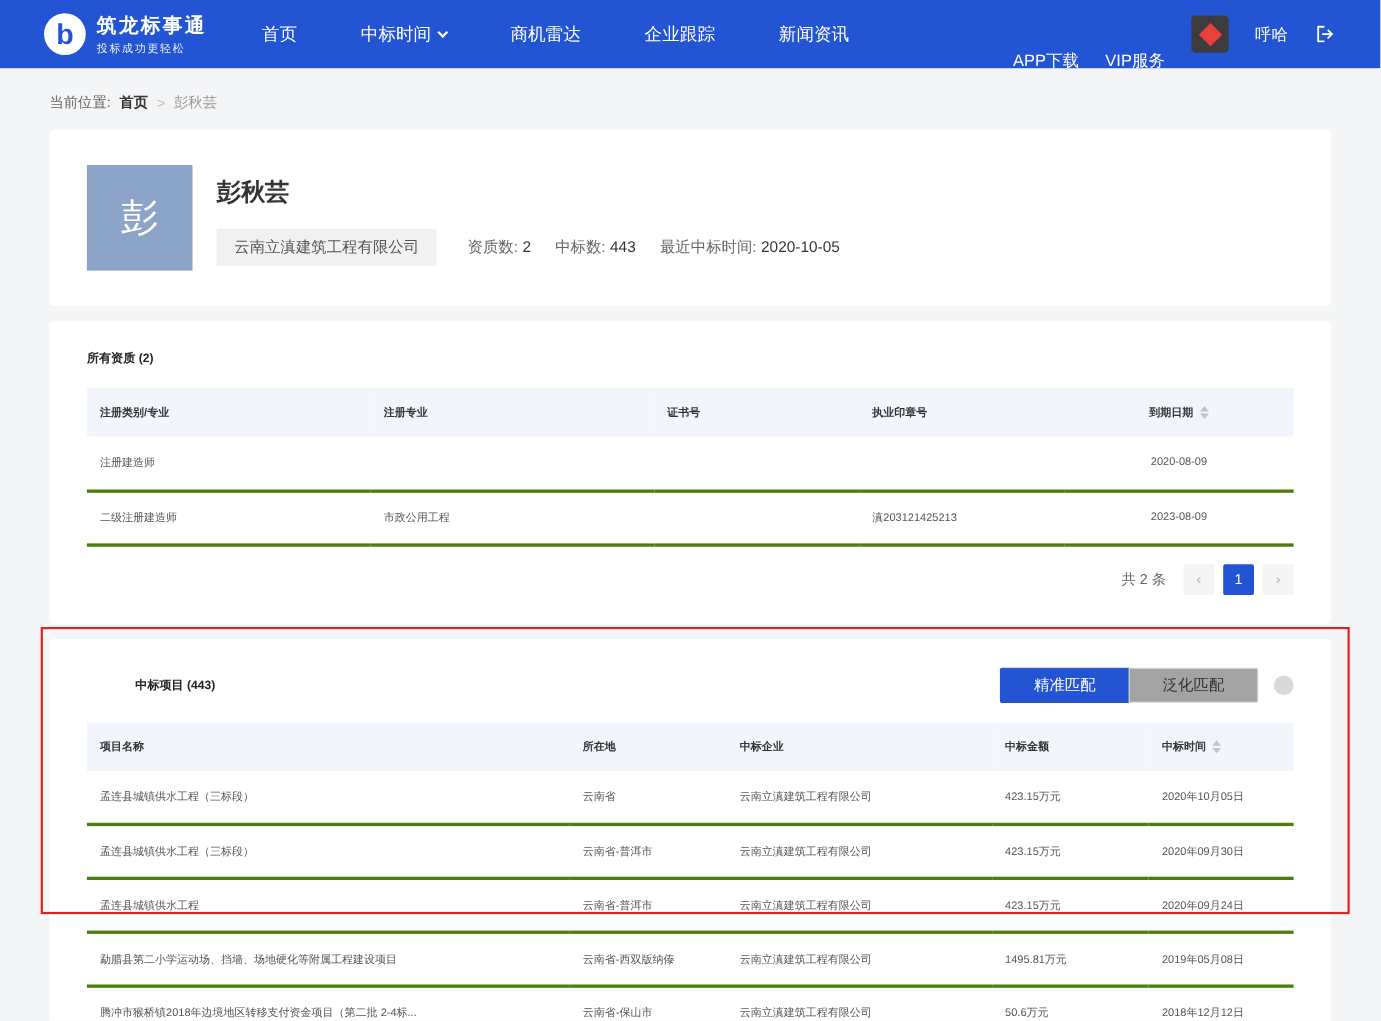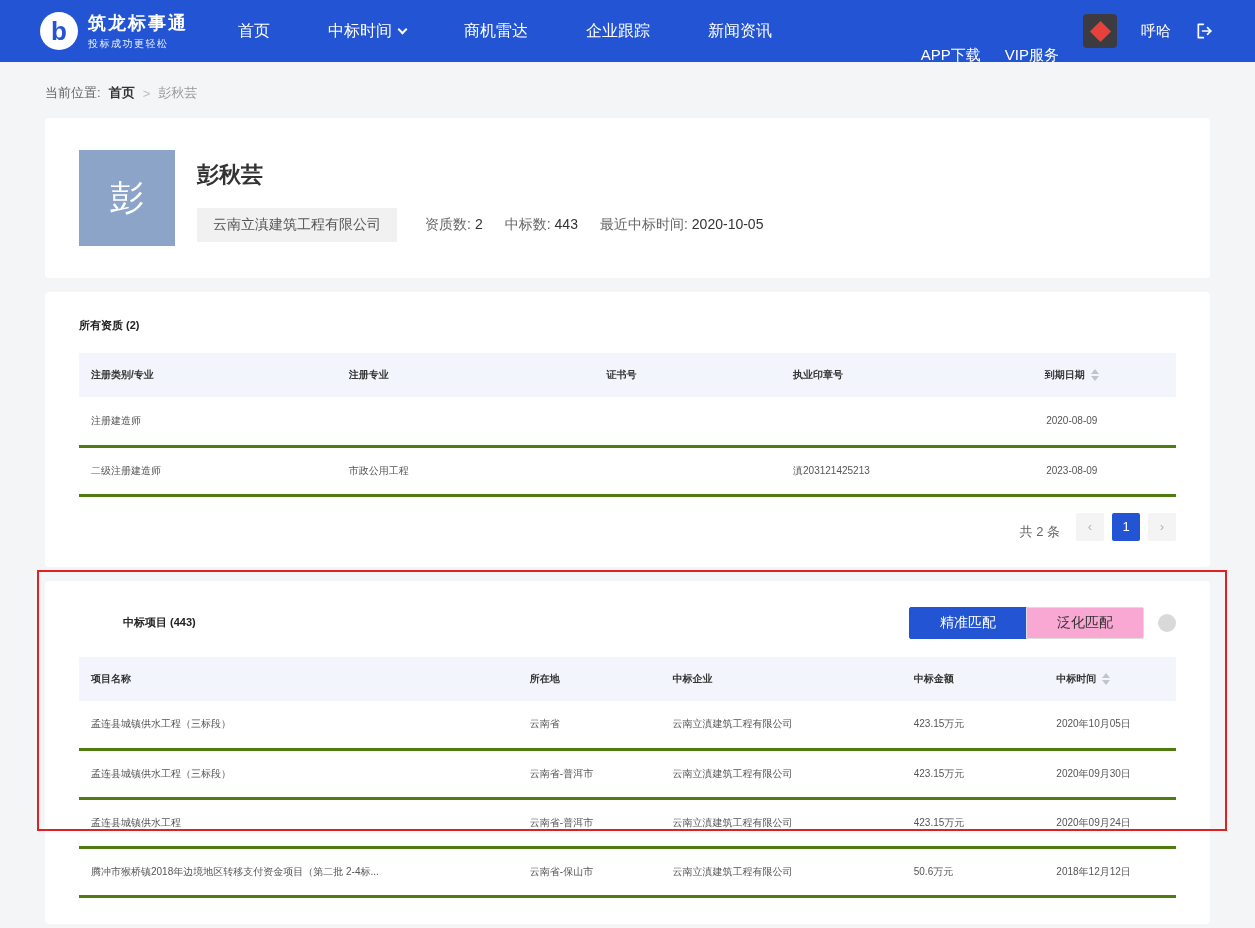--- a/index.html
+++ b/index.html
@@ -72,32 +72,32 @@
   .proj-table th:nth-child(3), .proj-table td:nth-child(3){ width:22%; }
   .proj-table th:nth-child(4), .proj-table td:nth-child(4){ width:13%; }
   .proj-table th:nth-child(5), .proj-table td:nth-child(5){ width:12%; }
 
   .sort { display:inline-flex; flex-direction:column; gap:2px; margin-left:6px; vertical-align:middle; cursor:pointer; }
   .sort i { width:0; height:0; border-left:4px solid transparent; border-right:4px solid transparent; }
   .sort .up { border-bottom:5px solid #c0c4cc; }
   .sort .down { border-top:5px solid #c0c4cc; }
 
   
-  .pagination { margin-top:16px; display:flex; justify-content:flex-end; align-items:flex-end; gap:8px; }
+  .pagination { margin-top:16px; display:flex; justify-content:flex-end; align-items:center; gap:8px; }
   .page-total { font-size:13px; color:#666; margin-right:8px; }
   .page-btn { width:28px; height:28px; border-radius:2px; background:#f4f4f5; color:#b0b3b8;
     display:flex; align-items:center; justify-content:center; font-size:13px; cursor:pointer; user-select:none; }
   .page-btn.active { background:#2254d3; color:#fff; }
 
   
   .projects-head { display:flex; justify-content:space-between; align-items:center; margin-bottom:18px;margin-left:44px; }
   .match-group { display:flex; align-items:center; gap:14px; }
   .seg { display:flex; }
   .seg-btn { width:118px; height:32px; font-size:14px; display:flex; align-items:center; justify-content:center;
-    cursor:pointer; border:1px solid #ddd; background:#f9a8d4; color:#333; }
+    cursor:pointer; border:1px solid #ddd; background:#a3a3a3; color:#333; }
   .seg-btn.active { background:#2254d3; border-color:#2254d3; color:#fff; border-radius:2px 0 0 2px; }
   .seg-btn.inactive { border-radius:0 2px 2px 0; margin-left:-1px; }
   .info-circle { width:18px; height:18px; border-radius:50%; background:#d9d9d9; cursor:pointer; flex-shrink:0; }
 
   
   .annotation-box { position:absolute; left:37px; top:570px; width:1190px; height:261px;
     border:2px solid #e02121; z-index:50; pointer-events:none; }
 </style>
 </head>
 <body>
@@ -242,20 +242,27 @@
           <td>2020年09月30日</td>
         </tr>
         <tr>
           <td>孟连县城镇供水工程</td>
           <td>云南省-普洱市</td>
           <td>云南立滇建筑工程有限公司</td>
           <td>423.15万元</td>
           <td>2020年09月24日</td>
         </tr>
         <tr>
+          <td>勐腊县第二小学运动场、挡墙、场地硬化等附属工程建设项目</td>
+          <td>云南省-西双版纳傣</td>
+          <td>云南立滇建筑工程有限公司</td>
+          <td>1495.81万元</td>
+          <td>2019年05月08日</td>
+        </tr>
+        <tr>
           <td>腾冲市猴桥镇2018年边境地区转移支付资金项目（第二批 2-4标...</td>
           <td>云南省-保山市</td>
           <td>云南立滇建筑工程有限公司</td>
           <td>50.6万元</td>
           <td>2018年12月12日</td>
         </tr>
       </tbody>
   </table>
 </div>
 

